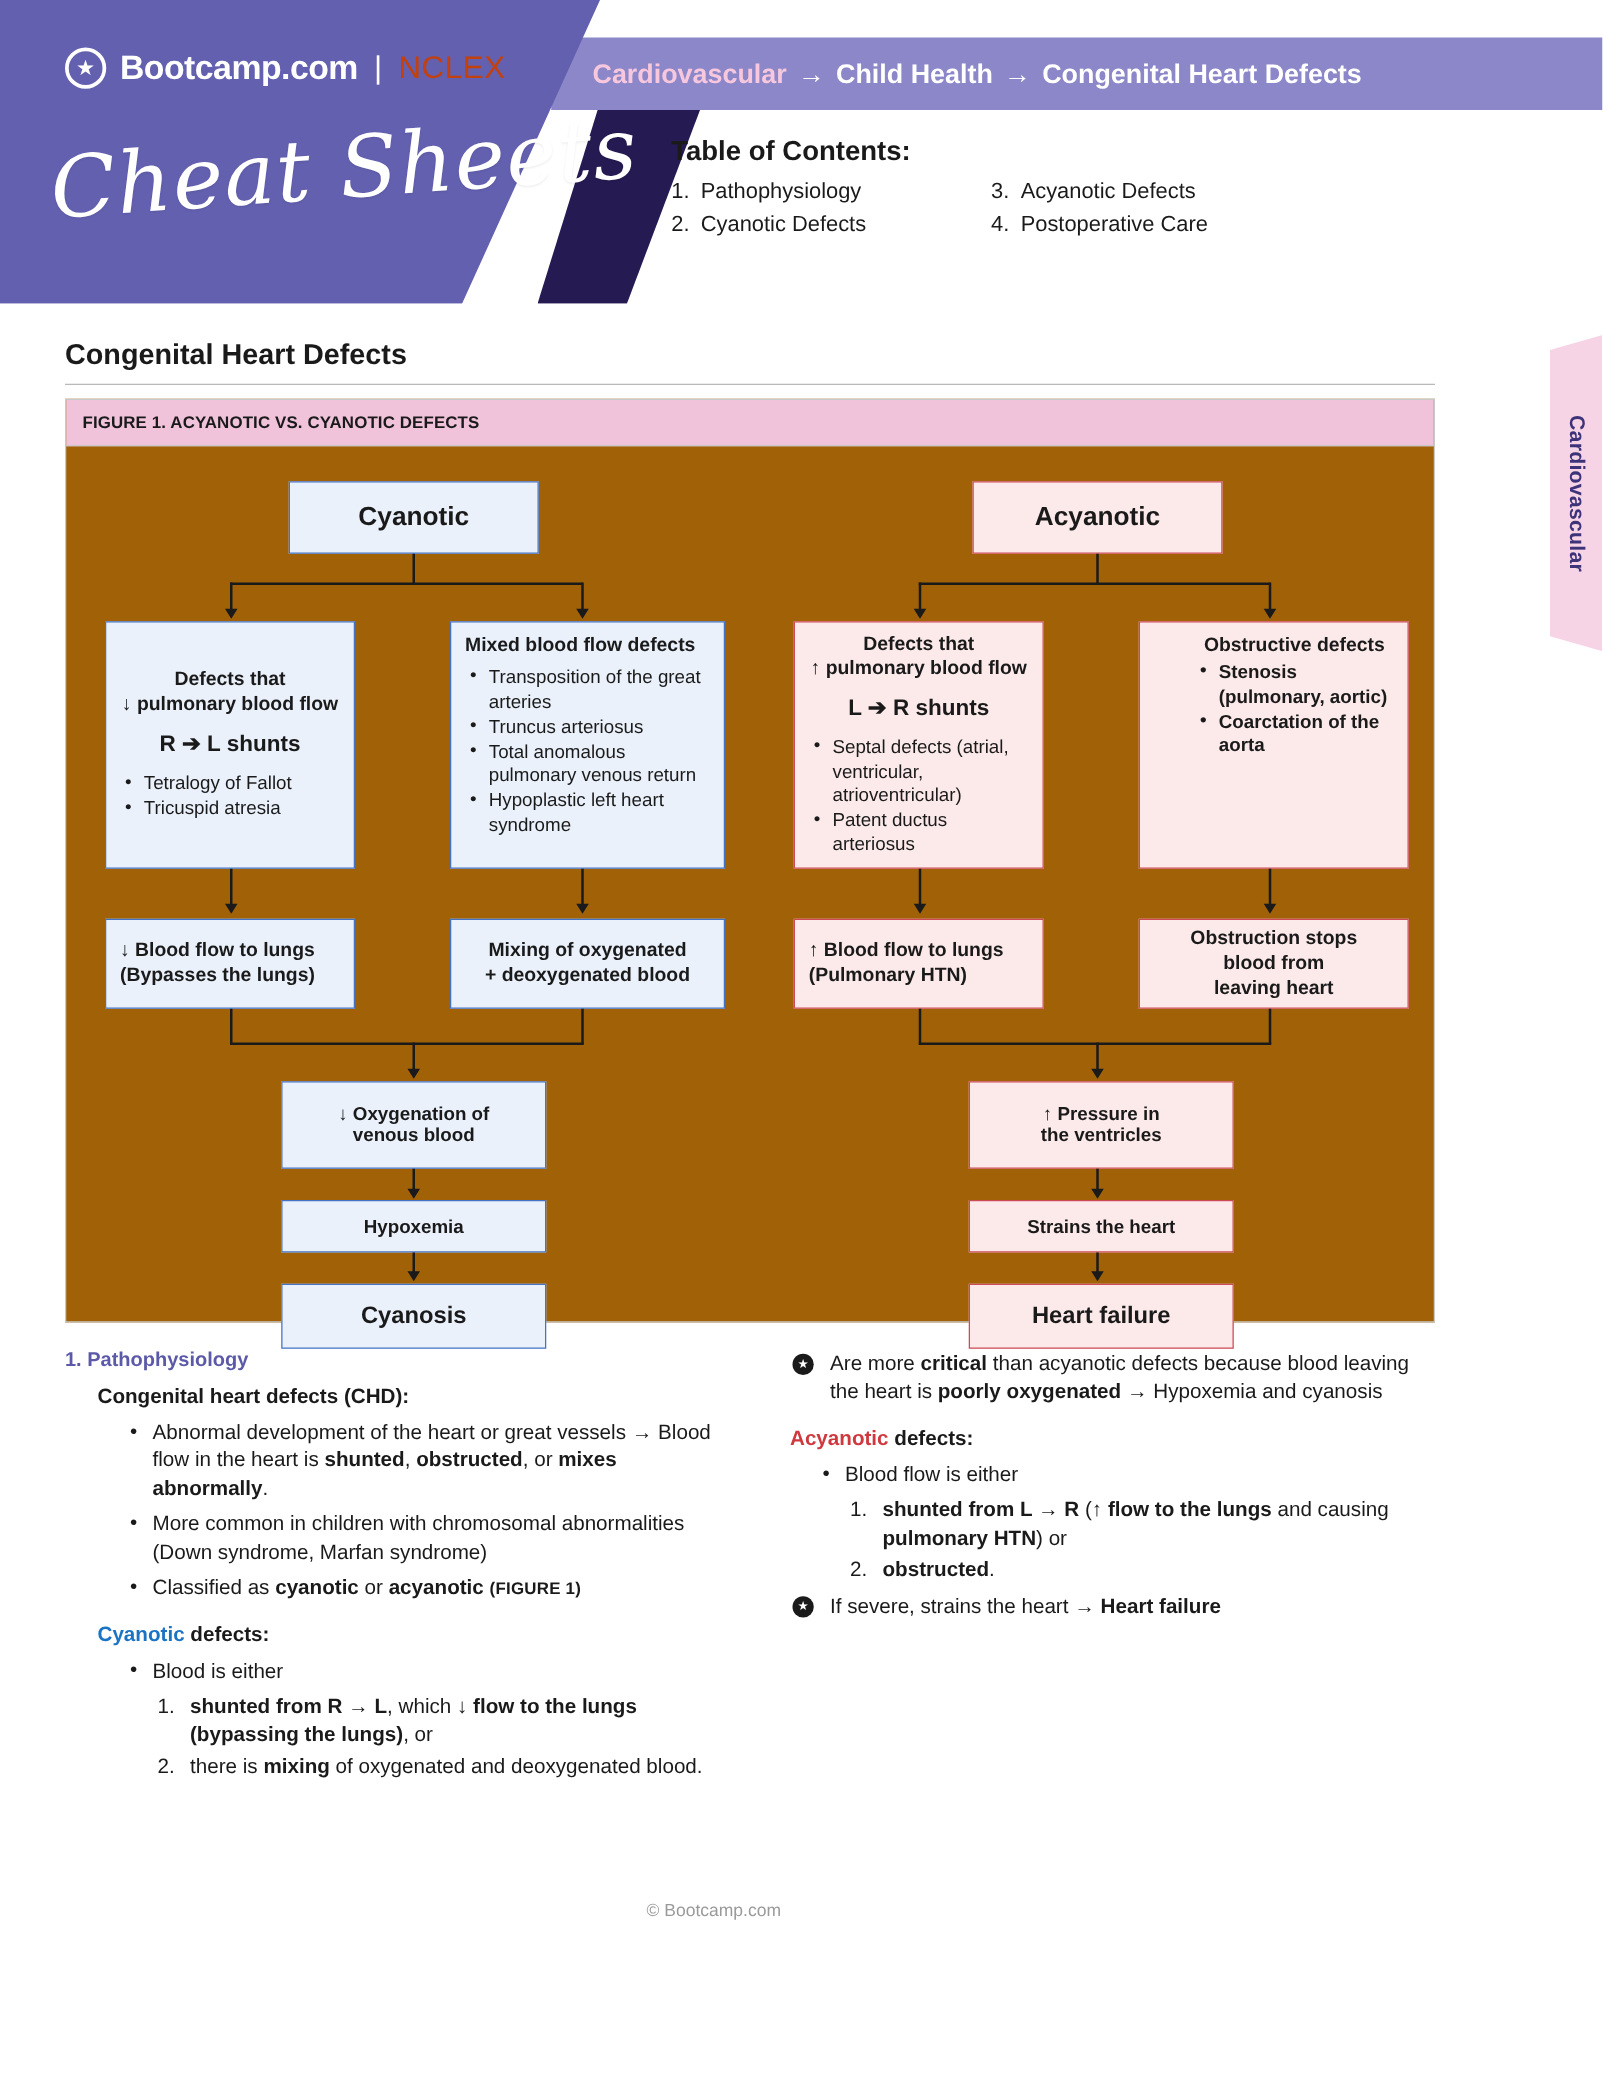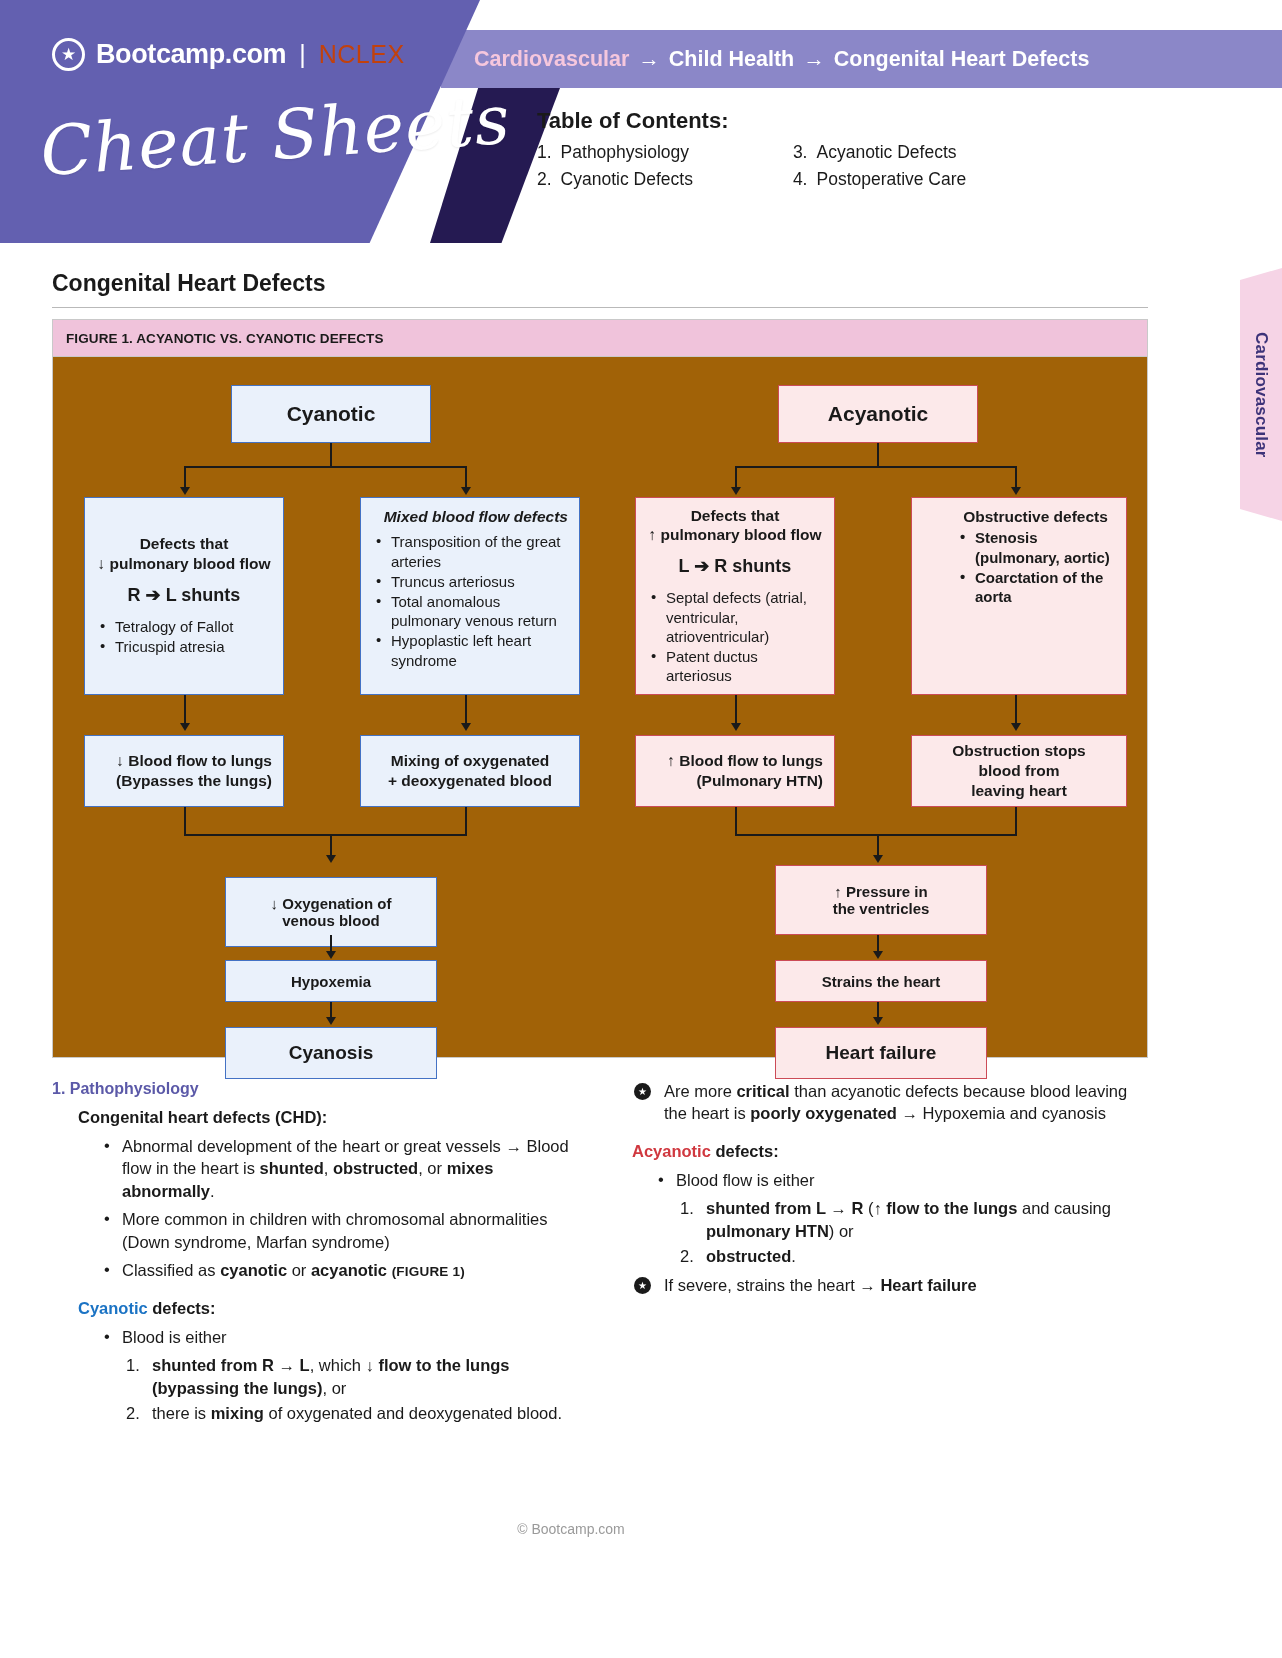--- a/index.html
+++ b/index.html
@@ -125,38 +125,38 @@
   .fbox.cy { background: #eaf1fb; border-color: #4472c4; }
   .fbox.ac { background: #fce9ea; border-color: #cc4b57; }
   .fbox.top { justify-content: center; align-items: center; }
   .fbox-title {
     font-size: 21px; font-weight: bold; color: #1a1a1a; text-align: center;
   }
   .fbox-head {
     font-size: 15.5px; font-weight: bold; color: #1a1a1a;
     text-align: center; line-height: 1.25;
   }
-  .fbox-head.left { text-align: right; font-style: italic; }
+  .fbox-head.left { text-align: left; }
   .fbox-shunt {
     font-size: 18px; font-weight: bold; color: #1a1a1a;
     text-align: center; margin: 11px 0 9px 0;
   }
   .fbox-list { list-style: none; margin-top: 2px; }
   .fbox-list li {
     font-size: 15px; color: #1a1a1a; line-height: 1.28;
     padding-left: 19px; position: relative; margin-bottom: 1px;
   }
   .fbox-list li::before {
     content: "•"; position: absolute; left: 4px; top: -1px; font-size: 15px;
   }
   .fbox-stmt {
     font-size: 15.5px; font-weight: bold; color: #1a1a1a;
     text-align: center; line-height: 1.3;
   }
-  .fbox-stmt.lft { text-align: right; }
+  .fbox-stmt.lft { text-align: left; }
   .fbox-term { font-size: 19px; font-weight: bold; text-align: center; color: #1a1a1a; }
   .fbox-mid { font-size: 15px; font-weight: bold; text-align: center; color: #1a1a1a; }
 
   .conn { position: absolute; background: #1a1a1a; }
   .conn.v { width: 1.6px; }
   .conn.h { height: 1.6px; }
   .arrowhead {
     position: absolute; width: 0; height: 0;
     border-left: 5px solid transparent;
     border-right: 5px solid transparent;
@@ -326,21 +326,21 @@
         <div class="fbox-stmt">Mixing of oxygenated</div>
         <div class="fbox-stmt">+ deoxygenated blood</div>
       </div>
 
       <div class="conn v" style="left:131px; top:450px; height:28px;"></div>
       <div class="conn v" style="left:412px; top:450px; height:28px;"></div>
       <div class="conn h" style="left:131px; top:477px; width:283px;"></div>
       <div class="conn v" style="left:277px; top:477px; height:23px;"></div>
       <div class="arrowhead" style="left:273px; top:498px;"></div>
 
-      <div class="fbox cy" style="left:172px; top:520px; width:212px; height:70px;">
+      <div class="fbox cy" style="left:172px; top:508px; width:212px; height:70px;">
         <div class="fbox-mid">↓ Oxygenation of</div>
         <div class="fbox-mid">venous blood</div>
       </div>
       <div class="conn v" style="left:277px; top:578px; height:18px;"></div>
       <div class="arrowhead" style="left:273px; top:594px;"></div>
 
       <div class="fbox cy" style="left:172px; top:603px; width:212px; height:42px; align-items:center;">
         <div class="fbox-mid">Hypoxemia</div>
       </div>
       <div class="conn v" style="left:277px; top:645px; height:17px;"></div>

